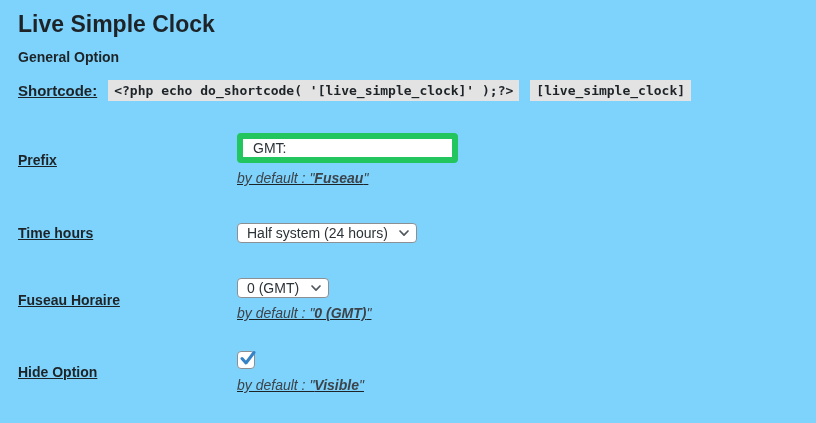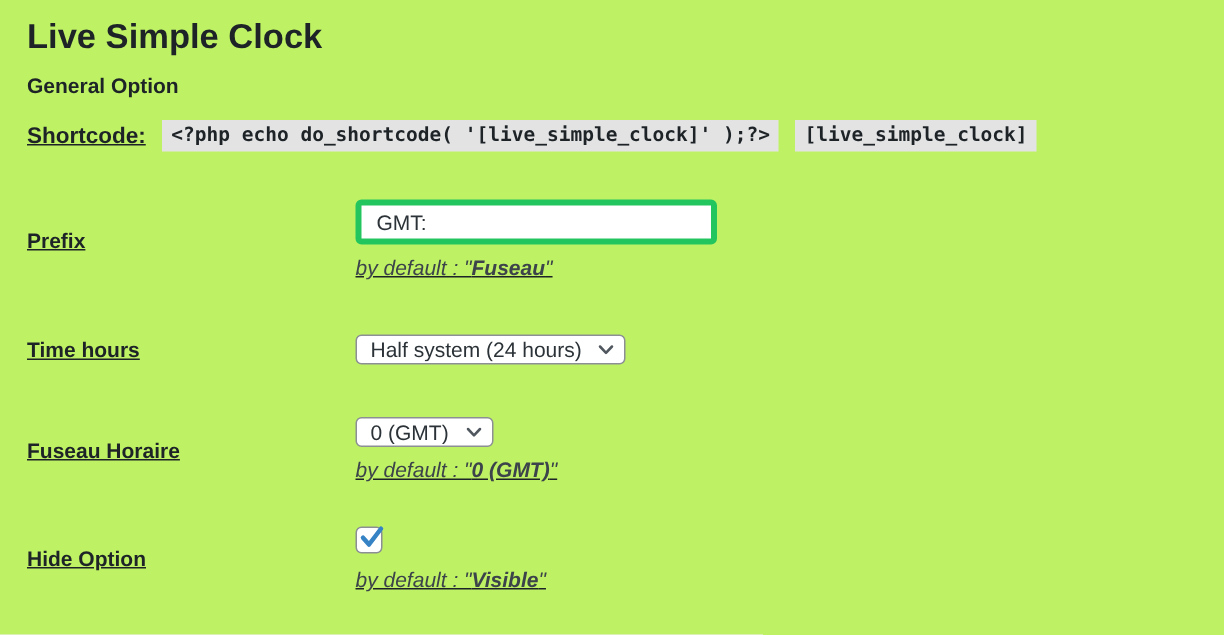--- a/index.html
+++ b/index.html
@@ -5,21 +5,21 @@
   html, body {
     margin: 0;
     padding: 0;
     background: #f0f0f1;
     font-family: "Liberation Sans", sans-serif;
     color: #1d2327;
   }
   .page {
     width: 816px;
     height: 423px;
-    background: #bef264;
+    background: #7dd3fc;
     overflow: hidden;
     box-sizing: border-box;
   }
   .wrap { padding: 9px 20px 0 18px; }
 
   h1.page-title {
     font-size: 23px;
     font-weight: 700;
     line-height: 30px;
     margin: 0;
@@ -64,24 +64,24 @@
     font-size: 14px;
     line-height: 30px;
     color: #1d2327;
   }
   .row-prefix   { margin-top: 32px; }
   .row-timezone { margin-top: 31px; }
   .row-fuseau   { margin-top: 30px; }
   .row-hide     { margin-top: 27px; }
 
   input.text-input {
-    width: 241px;
+    width: 221px;
     height: 30px;
     box-sizing: border-box;
-    border: 4px solid #22c55e;
+    border: 6px solid #22c55e;
     border-radius: 4px;
     padding: 0 10px;
     font-size: 14px;
     font-family: "Liberation Sans", sans-serif;
     color: #2c3338;
     background: #fff;
     outline: none;
   }
 
   .select-wrap { position: relative; display: inline-block; }

